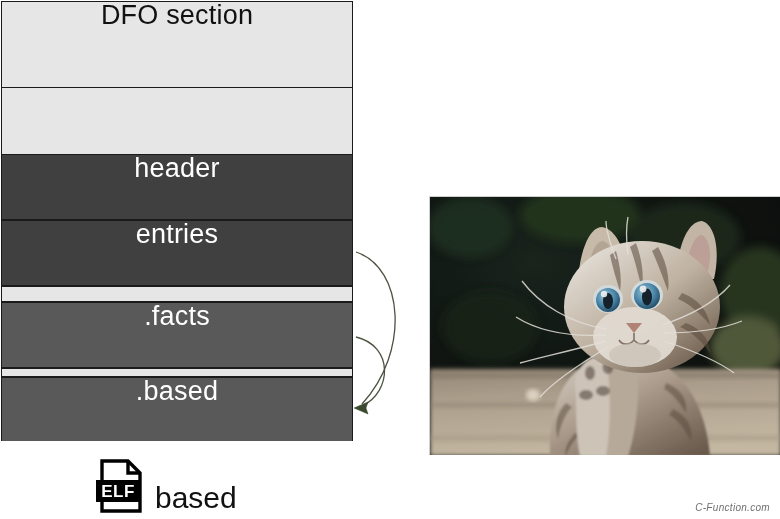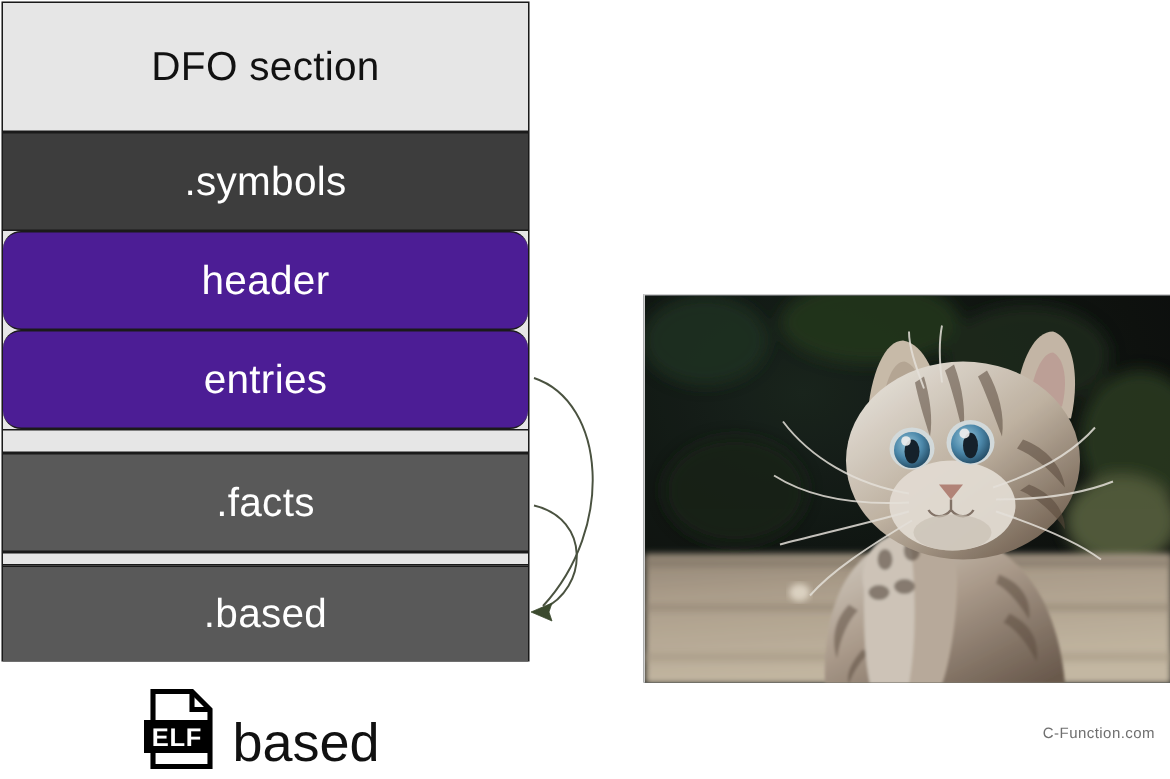--- a/index.html
+++ b/index.html
@@ -30,37 +30,36 @@
     border: 1.5px solid #1a1a1a;
     box-sizing: border-box;
     background: #e6e6e6;
   }
   .band {
     position: absolute;
     left: 0;
     width: 100%;
     box-sizing: border-box;
     display: flex;
-    align-items: center;
     justify-content: center;
     border-top: 1.5px solid #1a1a1a;
     border-bottom: 1.5px solid #1a1a1a;
     user-select: none;
   }
   .band .band-label {
     font-size: 27px;
     font-weight: 400;
     letter-spacing: 0.2px;
     line-height: 1;
     white-space: nowrap;
   }
   .band.light  { background: #e6e6e6; }
   .band.light .band-label  { color: #111111; }
   .band.dark   { background: #3d3d3d; }
-  .band.navy   { background: #4c1d95; border-radius: 12px; }
+  .band.navy   { background: #404040; }
   .band.gray   { background: #595959; }
   .band.dark .band-label,
   .band.navy .band-label,
   .band.gray .band-label { color: #ffffff; }
 
   
   .strip {
     position: absolute;
     left: 0;
     width: 100%;
@@ -84,21 +83,21 @@
   #caption {
     position: absolute;
     left: 96px;
     top: 459px;
     display: flex;
     align-items: flex-end;
     gap: 9px;
   }
   #elf-icon { display: block; }
   #caption-text {
-    font-size: 36px;
+    font-size: 30px;
     color: #111111;
     line-height: 1;
     white-space: nowrap;
   }
 
   
   #photo {
     position: absolute;
     left: 429px;
     top: 196px;
@@ -109,41 +108,39 @@
     border-top: 1px solid #cfcfcf;
     border-left: 1px solid #cfcfcf;
     box-sizing: border-box;
   }
   #photo svg { display: block; }
 
   
   #watermark {
     position: absolute;
     right: 10px;
-    bottom: 24px;
+    bottom: 6px;
     font-size: 10px;
     color: #6f6f6f;
     letter-spacing: 0.3px;
     white-space: nowrap;
+    font-style: italic;
   }
 </style>
 </head>
 <body>
 
 <div id="canvas">
 
   <div id="stack">
 
     <div class="band light" style="top:0px;height:86px;border-top:none;">
       <span class="band-label">DFO section</span>
     </div>
 
-    <div class="band dark" style="top:86px;height:66px;">
-      <span class="band-label">.symbols</span>
-    </div>
 
     <div class="band navy" style="top:152px;height:66px;">
       <span class="band-label">header</span>
     </div>
 
     <div class="band navy" style="top:218px;height:66px;">
       <span class="band-label">entries</span>
     </div>
 
     <div class="strip" style="top:284px;height:16px;"></div>

